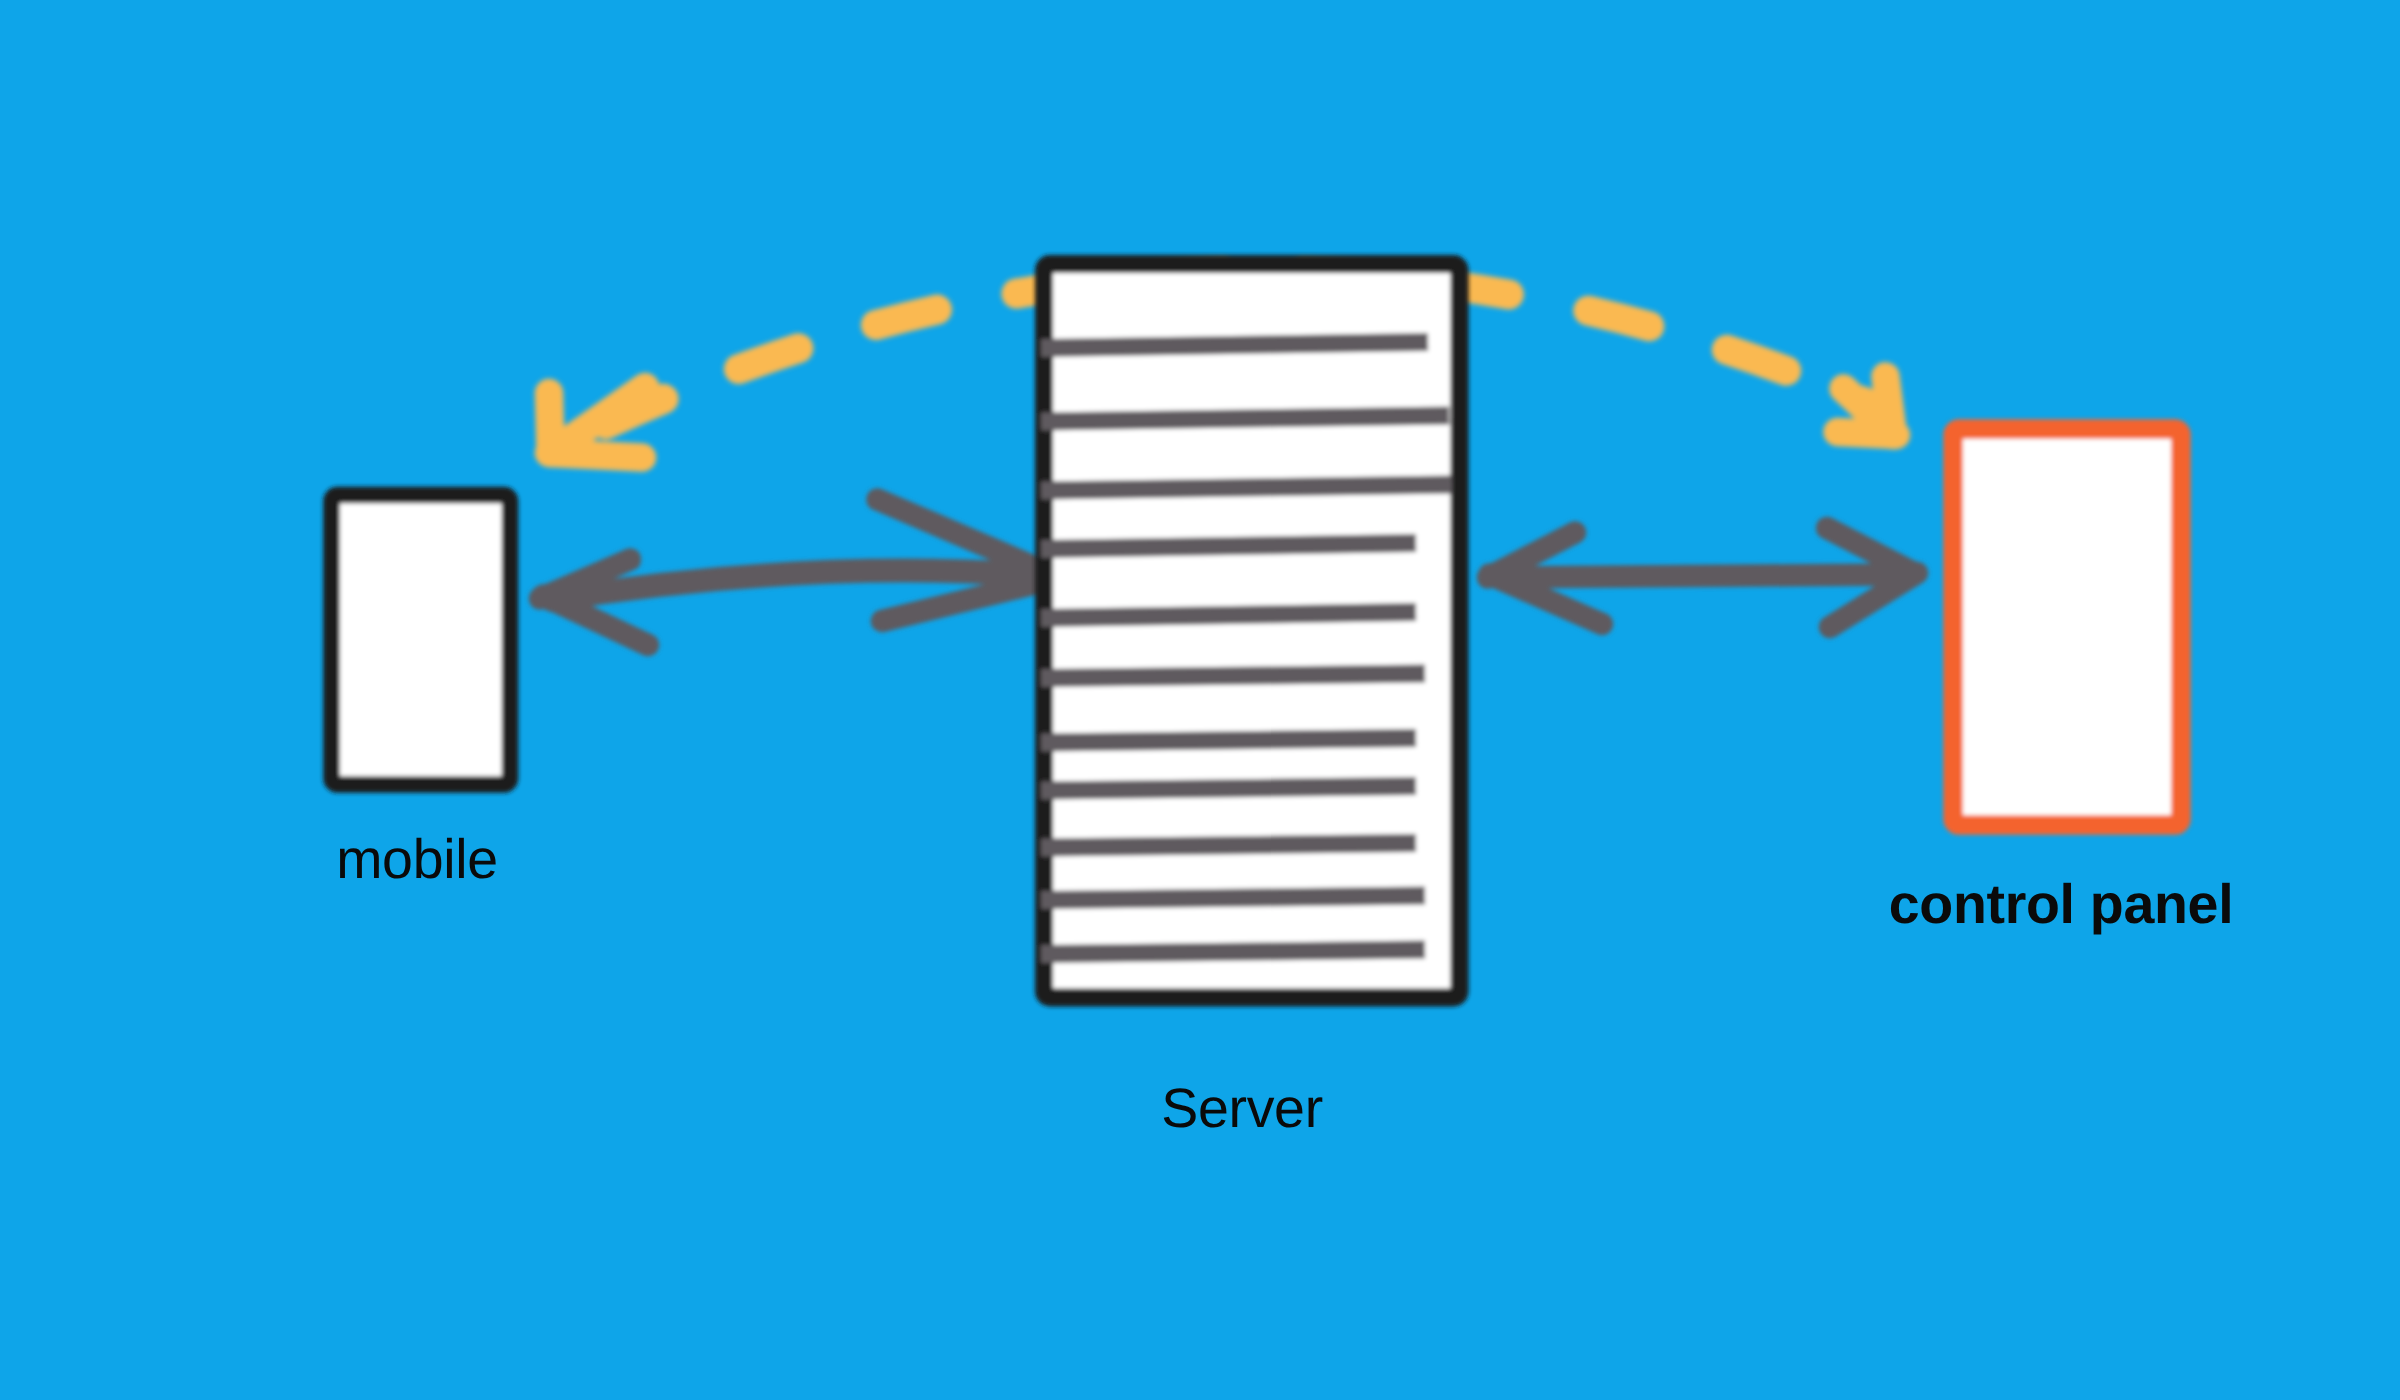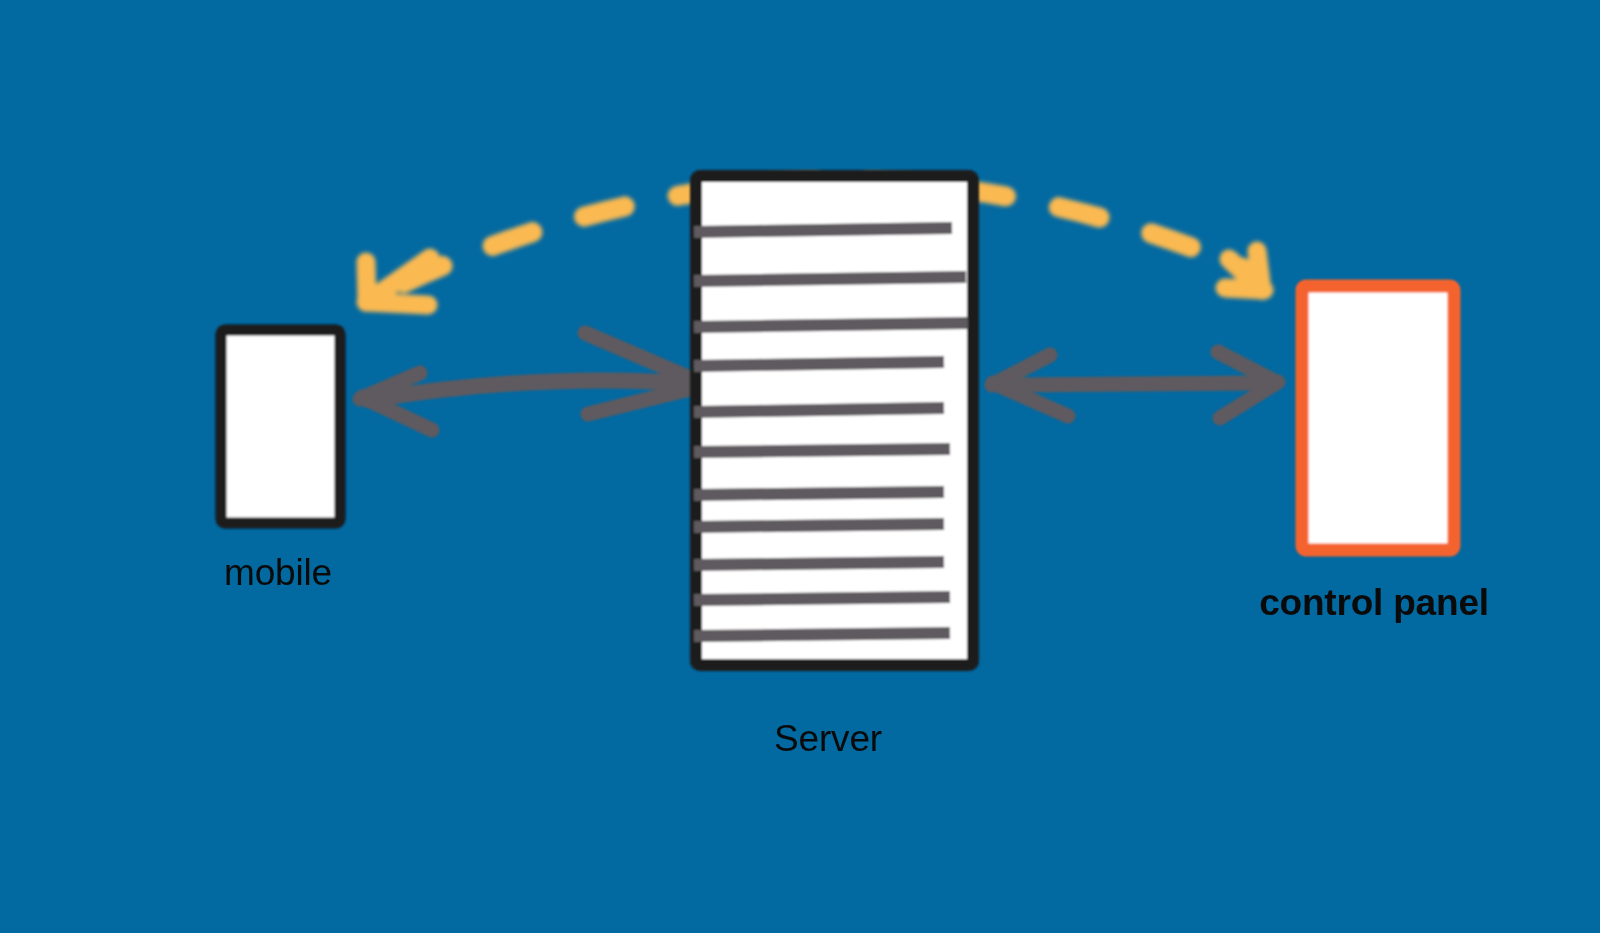--- a/index.html
+++ b/index.html
@@ -10,21 +10,21 @@
   body {
     width: 1600px;
     height: 933px;
     font-family: "Liberation Sans", sans-serif;
     overflow: hidden;
   }
   #canvas {
     position: relative;
     width: 1600px;
     height: 933px;
-    background: #0369a1;
+    background: #0ea5e9;
   }
   #canvas svg.layer {
     position: absolute;
     left: 0;
     top: 0;
     width: 1600px;
     height: 933px;
   }
   .node-label {
     position: absolute;

